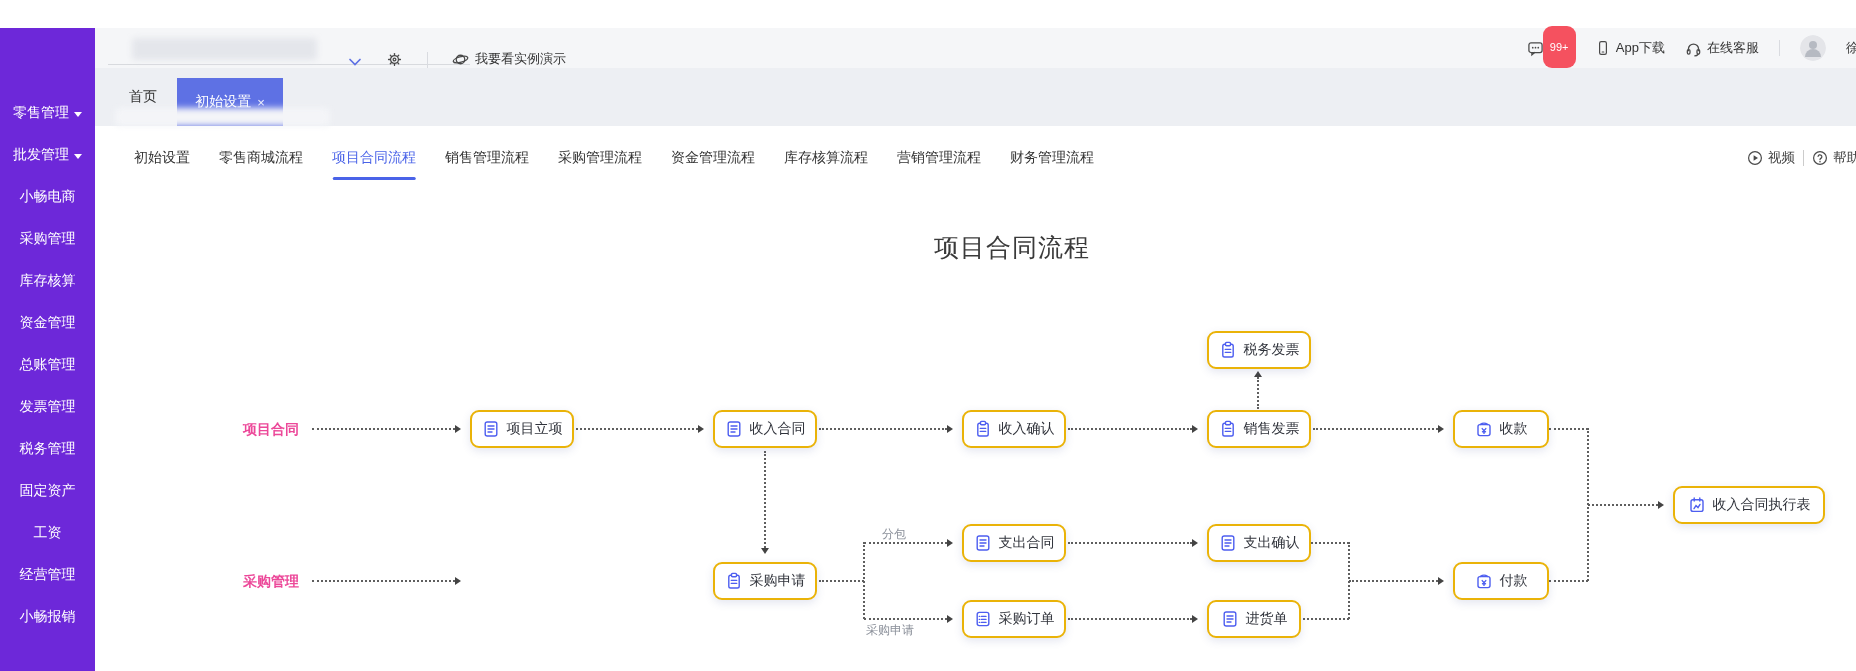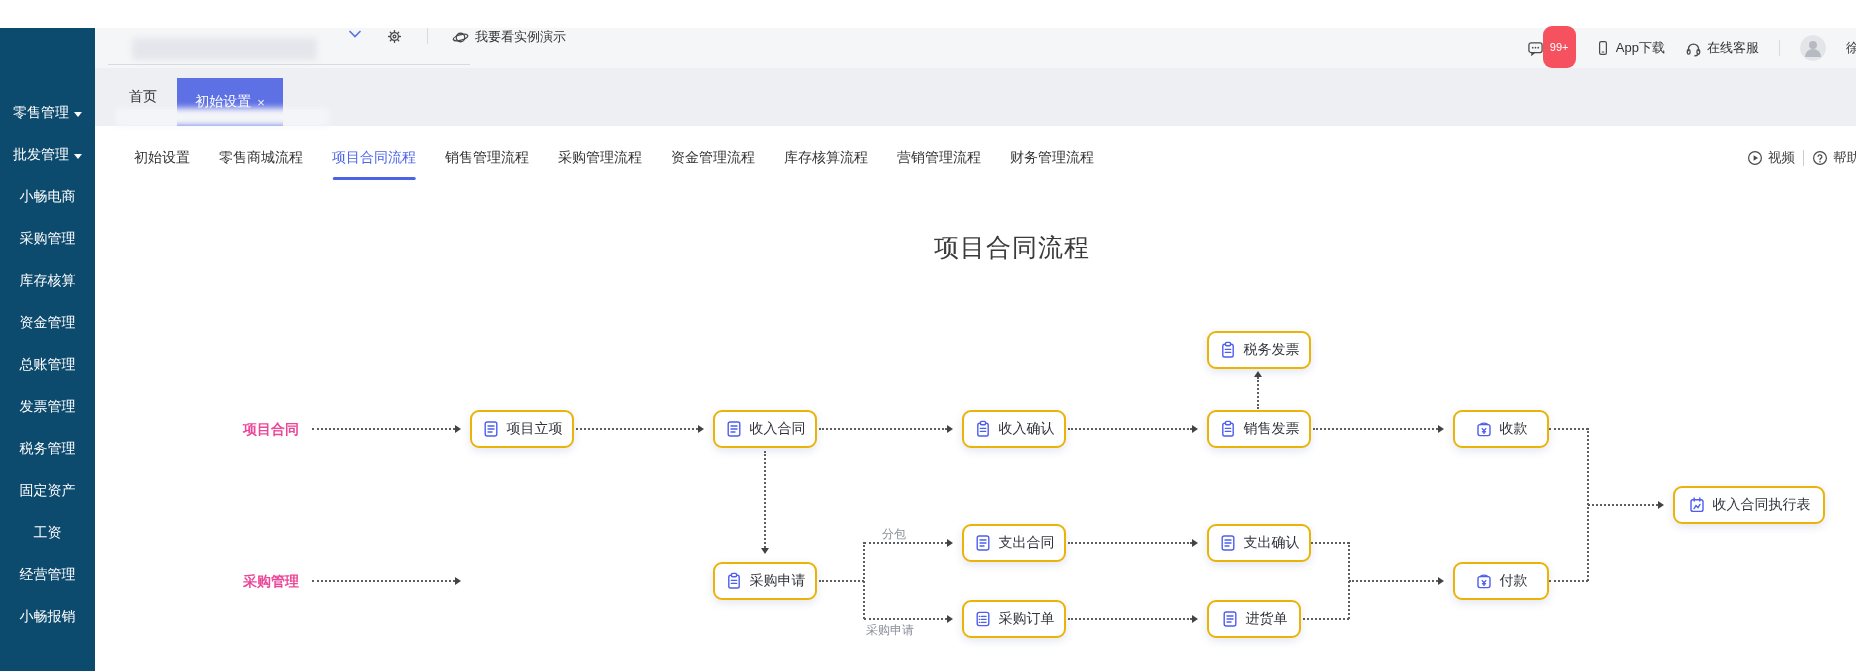--- a/index.html
+++ b/index.html
@@ -5,39 +5,39 @@
   html,body{margin:0;padding:0;background:#fff;}
   .app{position:relative;width:1856px;height:671px;overflow:hidden;background:#fff;
        font-family:"Liberation Sans","DejaVu Sans",sans-serif;color:#333;}
 
   
   .header{position:absolute;left:0;top:28px;width:1856px;height:40px;background:#f5f6f8;}
   .hdr-underline{position:absolute;left:108px;top:64px;width:362px;height:1px;background:#d8dade;}
   .blur-blob{position:absolute;border-radius:4px;filter:blur(3px);}
   .blob1{left:132px;top:38px;width:185px;height:22px;background:#e4e6eb;}
   .blob2{left:115px;top:108px;width:215px;height:18px;background:#f4f5f8;z-index:5;}
-  .hdr-left{position:absolute;left:348px;top:28px;height:40px;display:flex;align-items:flex-start;gap:24px;}
+  .hdr-left{position:absolute;left:348px;top:28px;height:40px;display:flex;align-items:flex-end;gap:24px;}
   .hdr-right{position:absolute;right:-14px;top:28px;height:40px;display:flex;align-items:center;gap:20px;font-size:13px;color:#333;}
   .hdr-item{display:flex;align-items:center;gap:5px;cursor:pointer;position:relative;}
   .vdiv{width:1px;height:16px;background:#d9dbe0;}
   .badge{position:absolute;top:-13px;left:16px;background:#f5515f;color:#fff;font-size:11px;
          line-height:14px;padding:14px 7px;border-radius:9px;white-space:nowrap;}
   .avatar{width:26px;height:26px;border-radius:50%;overflow:hidden;flex:0 0 auto;}
   .uname{display:inline-block;width:24px;overflow:hidden;white-space:nowrap;}
   .demo{display:flex;align-items:center;gap:6px;font-size:13px;color:#333;cursor:pointer;}
 
   
   .logo-block{position:absolute;left:0;top:28px;width:112px;height:50px;background:#1c2a4e;z-index:6;
               color:#fff;box-sizing:border-box;padding:5px 0 0 6px;}
   .logo-row{display:flex;align-items:center;gap:4px;}
   .logo-name{font-size:12px;white-space:nowrap;}
   .edition{font-size:11px;margin-top:2px;}
 
   
-  .sidebar{position:absolute;left:0;top:28px;width:95px;height:643px;background:#0c4a6e;z-index:4;
+  .sidebar{position:absolute;left:0;top:28px;width:95px;height:643px;background:#6d28d9;z-index:4;
            box-sizing:border-box;padding-top:64px;}
   .side-item{height:42px;display:flex;align-items:center;justify-content:center;gap:5px;
              color:#fff;font-size:14px;font-weight:500;cursor:pointer;}
   .caret{width:0;height:0;border-left:4.5px solid transparent;border-right:4.5px solid transparent;
          border-top:5px solid #fff;margin-top:2px;}
 
   
   .tabstrip{position:absolute;left:95px;top:68px;width:1761px;height:58px;background:#edeff3;}
   .tab-home{position:absolute;left:22px;top:0;height:58px;display:flex;align-items:center;
             padding:0 12px;font-size:14px;color:#333;cursor:pointer;}

